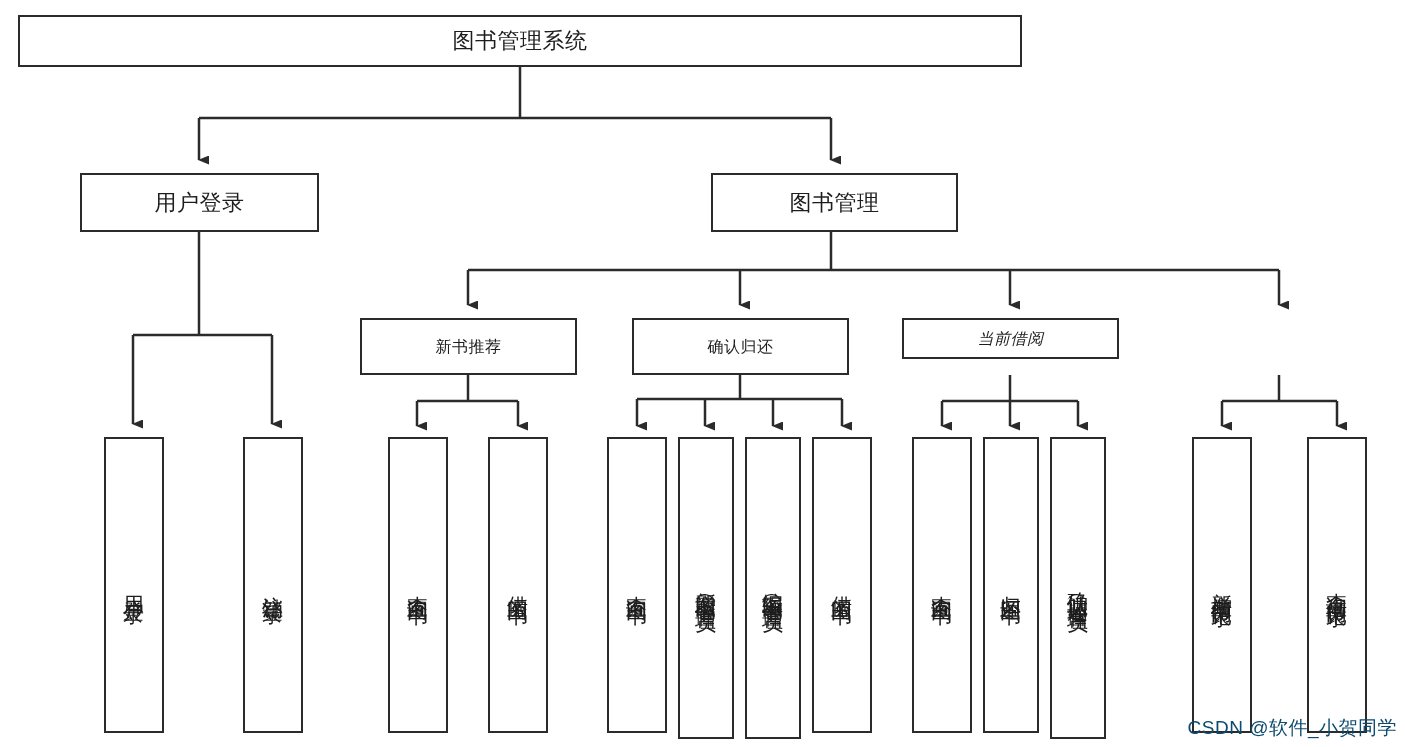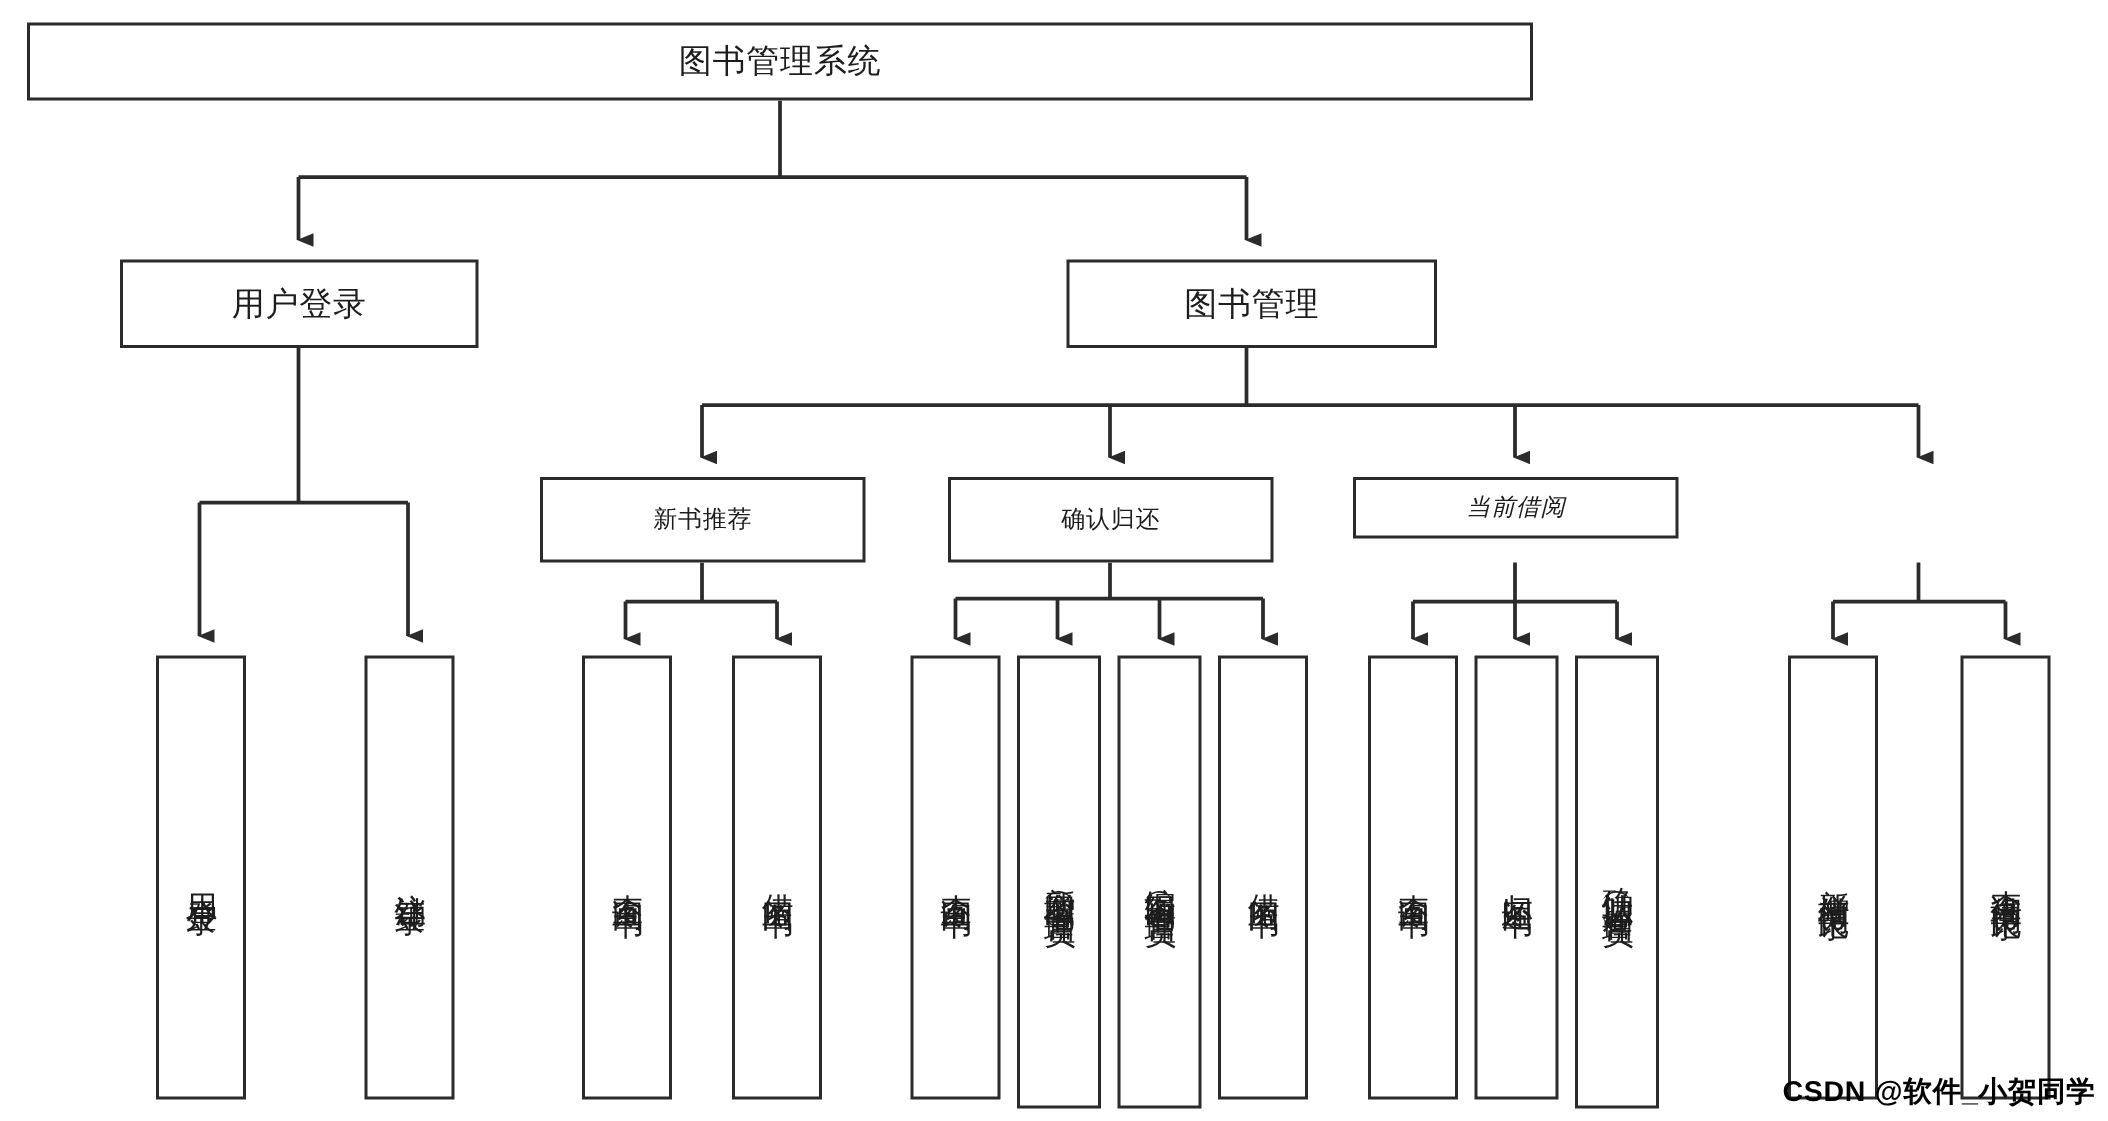--- a/index.html
+++ b/index.html
@@ -53,25 +53,24 @@
     line-height: 1;
   }
   .node-box.root .node-label { font-size: 22px; }
   .node-box.level2 .node-label { font-size: 22px; }
   .node-box.level3 .node-label { font-size: 16px; }
   .watermark {
     position: absolute;
     right: 8px;
     bottom: 6px;
     font-size: 19px;
-    color: #000000;
+    color: #0c4a6e;
     white-space: nowrap;
     letter-spacing: 0.5px;
     font-family: "Liberation Sans", "DejaVu Sans", sans-serif;
-    font-weight: bold;
   }
 </style>
 </head>
 <body>
 
 <div id="diagram-root">
 
   <svg class="connector-layer" viewBox="0 0 1405 747" xmlns="http://www.w3.org/2000/svg">
     <defs>
       <marker id="arrowhead" markerWidth="9" markerHeight="11" refX="4.5" refY="10" orient="auto" markerUnits="userSpaceOnUse">

